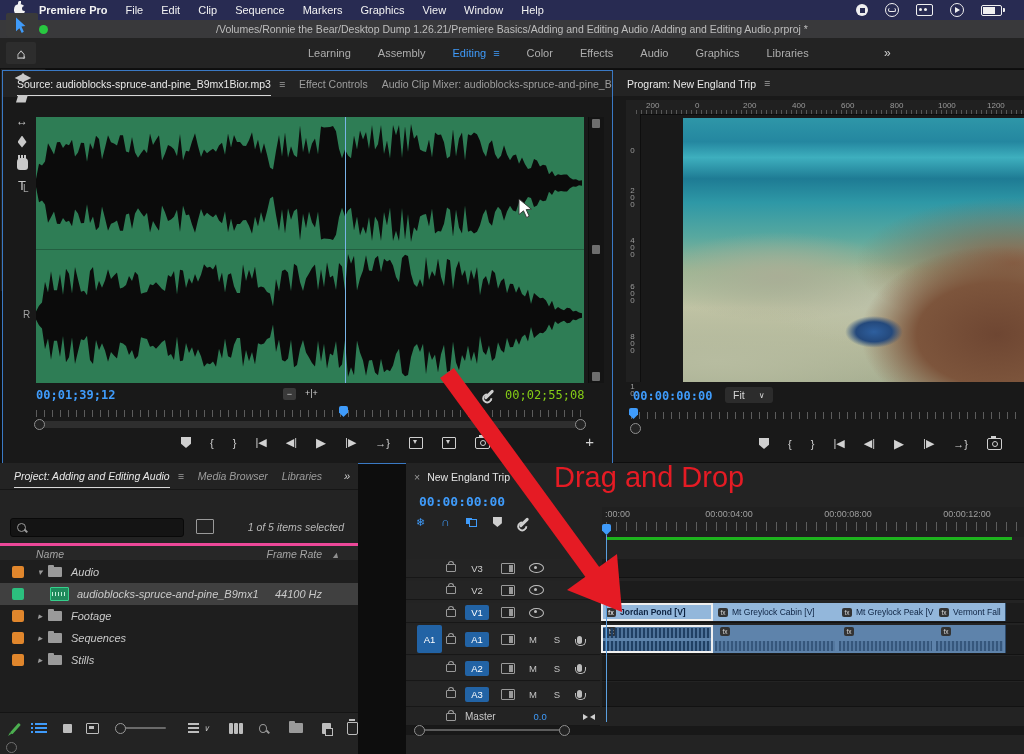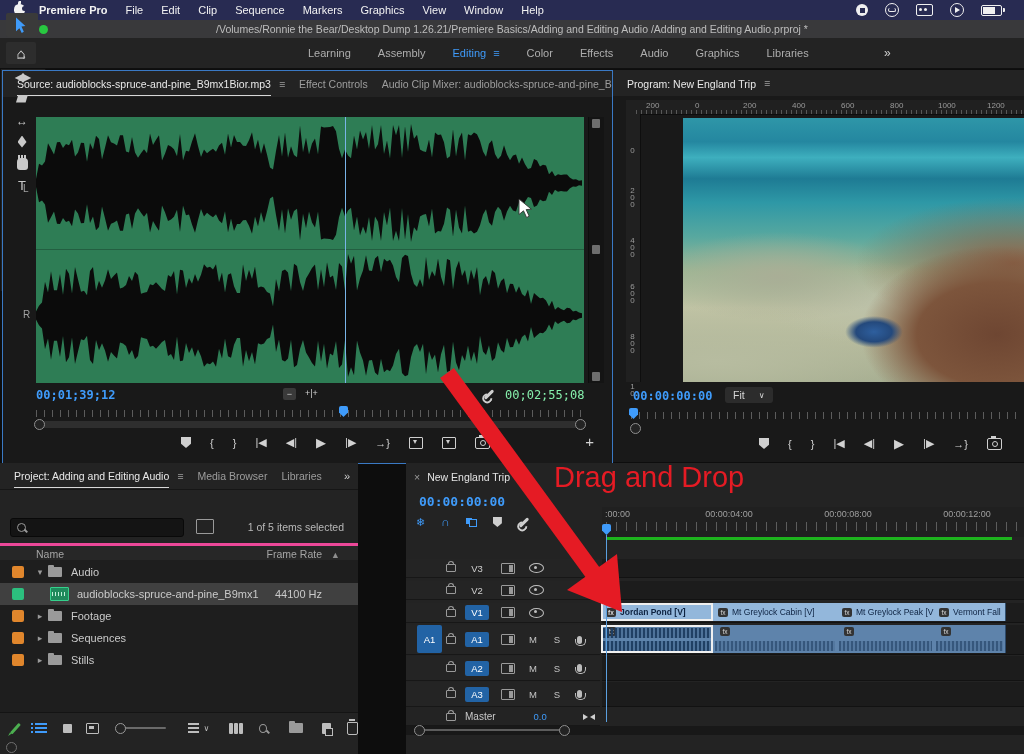--- a/index.html
+++ b/index.html
@@ -48,21 +48,21 @@
   .panel{position:absolute;background:#232323;}
   .ptabs{height:26px;display:flex;align-items:center;font-size:10.5px;color:#9d9d9d;background:#232323;
          border-bottom:1px solid #161616;white-space:nowrap;overflow:hidden;}
   .ptab{margin-left:14px;}
   .ptab.active{color:#e8e8e8;border-bottom:1.5px solid #d8d8d8;padding-bottom:5px;margin-bottom:-6px;}
   .pmenu{margin-left:8px;color:#9d9d9d;}
   .povf{margin-left:auto;margin-right:8px;color:#cfcfcf;font-size:11px;}
 
   .tc{font-family:"DejaVu Sans Mono",monospace;font-weight:bold;}
   .tc.blue{color:#3f9bfa;}
-  .tc.gray{color:#86efac;font-weight:normal;}
+  .tc.gray{color:#84cc16;font-weight:normal;}
 
   .ticks-h{background:repeating-linear-gradient(90deg,#5c5c5c 0 1px,transparent 1px 8px);}
   .trans{display:flex;align-items:center;gap:19px;font-size:11px;color:#d2d2d2;}
   .trans .play{font-size:13px;}
   .shield{width:10px;height:11px;background:#cfcfcf;clip-path:polygon(0 0,100% 0,100% 62%,50% 100%,0 62%);}
   .cam{width:13px;height:10px;border:1.2px solid #cfcfcf;border-radius:2px;position:relative;}
   .cam:before{content:"";position:absolute;left:3px;top:-3px;width:5px;height:2px;background:#cfcfcf;}
   .cam:after{content:"";position:absolute;left:3.5px;top:2px;width:4px;height:4px;border:1px solid #cfcfcf;border-radius:50%;}
   .mini-rect{width:12px;height:10px;border:1.2px solid #cfcfcf;border-radius:1px;position:relative;}
   .mini-rect:after{content:"";position:absolute;left:2.5px;top:2px;border-top:4px solid #cfcfcf;border-left:2.5px solid transparent;border-right:2.5px solid transparent;}
@@ -106,21 +106,21 @@
       radial-gradient(ellipse 200px 130px at 92% 82%, #6e4632 0%, #7d553c 40%, rgba(125,85,60,0) 68%),
       radial-gradient(ellipse 240px 100px at 97% 55%, #8a6248 0%, rgba(138,98,72,0) 66%),
       radial-gradient(ellipse 170px 62px at 28% 60%, #a9ae96 0%, rgba(168,173,150,0) 72%),
       radial-gradient(ellipse 140px 55px at 55% 70%, #bcc1a8 0%, rgba(185,191,166,0) 75%),
       radial-gradient(ellipse 260px 70px at 10% 92%, #b7bca0 0%, rgba(183,188,160,0) 80%),
       linear-gradient(180deg,#2e96a8 0%,#2487a0 9%,#3eafbe 15%,#1e7b94 23%,#2e98a6 32%,#58a89f 45%,#9db794 58%,#c0c3a4 72%,#b4b99b 86%,#a5ad90 100%);}
   .fitbox{display:inline-flex;gap:14px;align-items:center;background:#2c2c2c;border-radius:3px;
           padding:2px 8px;font-size:10.5px;color:#d6d6d6;}
 
   
-  #project-panel{left:0;top:463px;width:358px;height:291px;}
+  #project-panel{left:0;top:463px;width:358px;height:291px;font-style:italic;}
   .projrow{position:absolute;left:0;right:0;display:flex;align-items:center;font-size:11px;color:#c4c4c4;}
   .binicon{width:14px;height:11px;background:#8a8a8a;border-radius:1px 3px 2px 2px;position:relative;margin:0 10px 0 12px;}
   .binicon:before{content:"";position:absolute;left:0;top:-3px;width:6px;height:3px;background:#8a8a8a;border-radius:2px 2px 0 0;}
   .search{position:absolute;left:10px;top:2px;width:172px;height:17px;background:#141414;border:1px solid #090909;border-radius:3px;
           display:flex;align-items:center;color:#8a8a8a;}
   .mag{width:7px;height:7px;border:1.4px solid #9a9a9a;border-radius:50%;position:relative;margin:0 6px;}
   .mag:after{content:"";position:absolute;left:6px;top:6px;width:4px;height:1.5px;background:#9a9a9a;transform:rotate(45deg);}
   .listhead{position:absolute;left:0;right:0;top:80px;height:17px;background:#272727;border-top:3px solid #ec4899;border-bottom:1px solid #161616;
             font-size:10.5px;color:#a5a5a5;}
   .prow{position:absolute;left:0;right:0;height:22px;display:flex;align-items:center;font-size:11px;color:#cacaca;background:#1e1e1e;}

